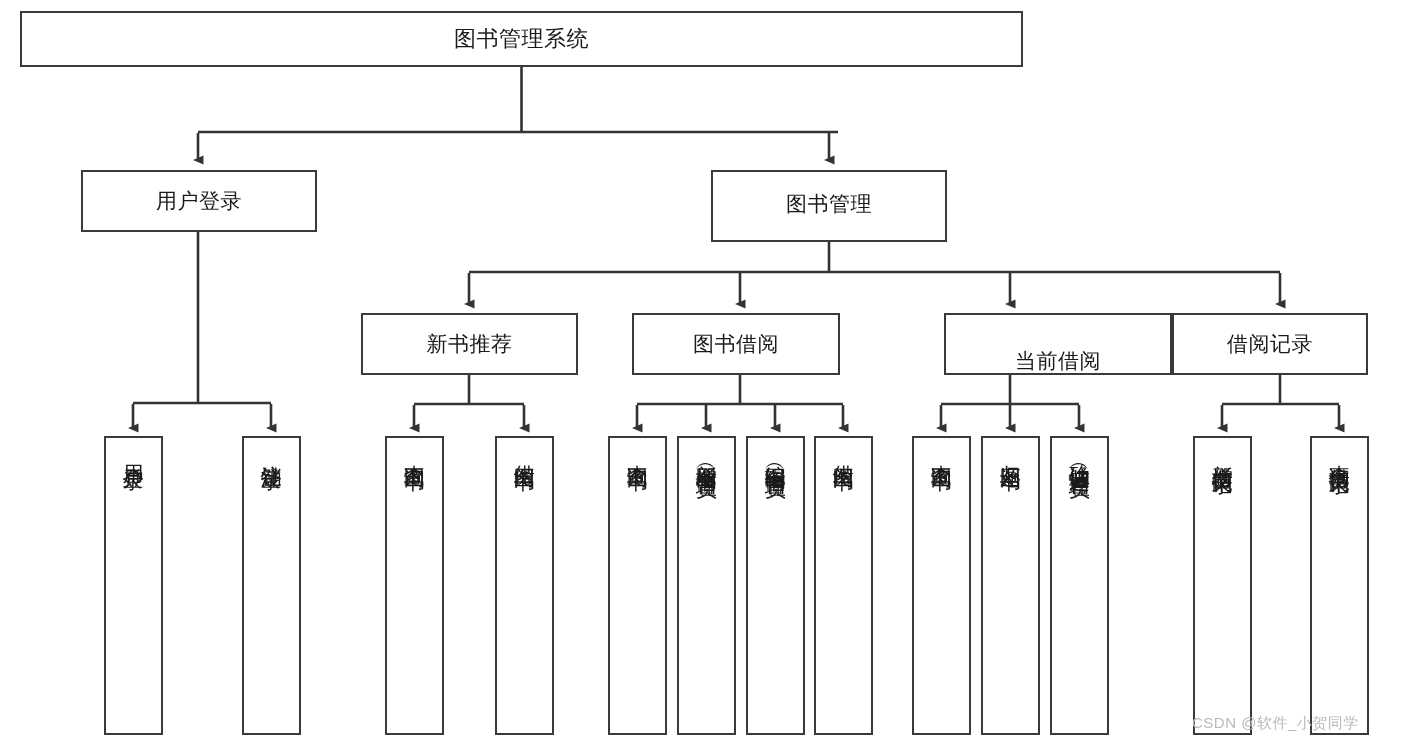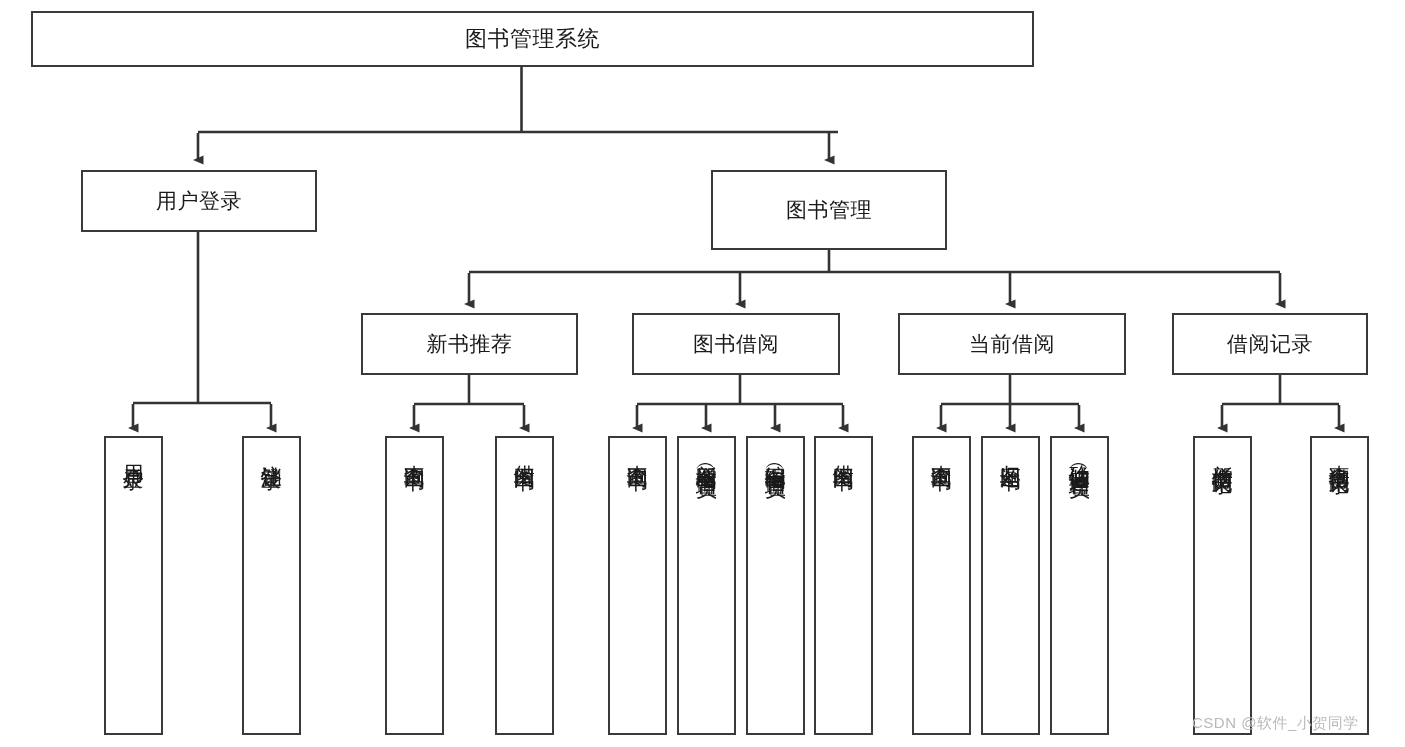--- a/index.html
+++ b/index.html
@@ -120,38 +120,38 @@
       <path d="M1010,405 L1010,428" marker-end="url(#arrow)"></path>
       <path d="M1079,405 L1079,428" marker-end="url(#arrow)"></path>
 
       <path d="M1280,375 L1280,404"></path>
       <path d="M1222,404 L1339,404"></path>
       <path d="M1222,405 L1222,428" marker-end="url(#arrow)"></path>
       <path d="M1339,405 L1339,428" marker-end="url(#arrow)"></path>
     </g>
   </svg>
 
-  <div class="node h root" style="left:31px; top:11px; width:1003px; height:56px;">
+  <div class="node h root" style="left:20px; top:11px; width:1003px; height:56px;">
     <span class="label">图书管理系统</span>
   </div>
 
   <div class="node h" style="left:81px; top:170px; width:236px; height:62px;">
     <span class="label">用户登录</span>
   </div>
-  <div class="node h" style="left:711px; top:170px; width:236px; height:80px;">
+  <div class="node h" style="left:711px; top:170px; width:236px; height:72px;font-family:Liberation Mono, monospace;">
     <span class="label">图书管理</span>
   </div>
 
   <div class="node h" style="left:361px; top:313px; width:217px; height:62px;">
     <span class="label">新书推荐</span>
   </div>
   <div class="node h" style="left:632px; top:313px; width:208px; height:62px;">
     <span class="label">图书借阅</span>
   </div>
-  <div class="node h" style="left:898px; top:313px; width:228px; height:62px;">
+  <div class="node h" style="left:944px; top:313px; width:228px; height:62px;align-items:flex-end;">
     <span class="label">当前借阅</span>
   </div>
   <div class="node h" style="left:1172px; top:313px; width:196px; height:62px;">
     <span class="label">借阅记录</span>
   </div>
 
   <div class="node v" style="left:104px; top:436px; width:59px; height:299px;">
     <span class="label">用户登录</span>
   </div>
   <div class="node v" style="left:242px; top:436px; width:59px; height:299px;">

